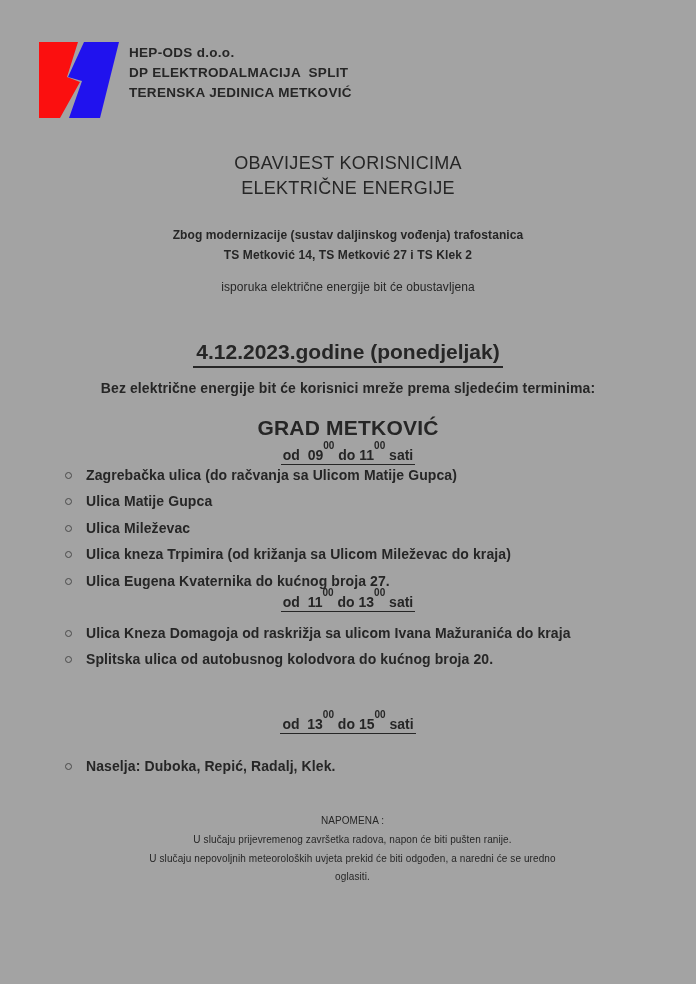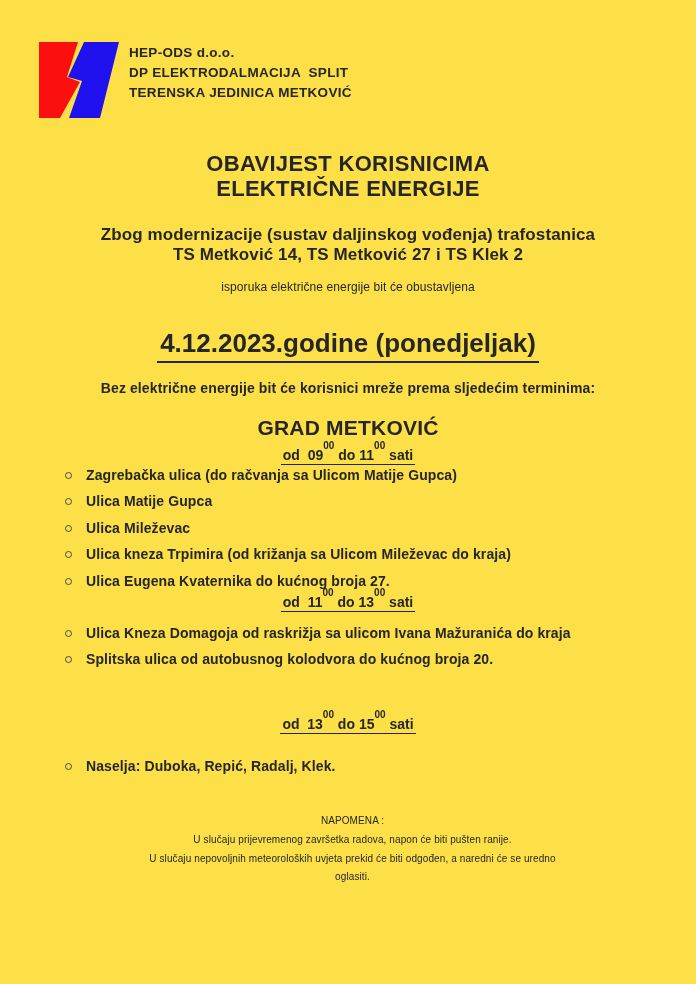--- a/index.html
+++ b/index.html
@@ -1,35 +1,35 @@
 <!DOCTYPE html>
 <html><head>
 <meta charset="utf-8">
 <style>
   html,body{margin:0;padding:0;}
   body{
     width:696px;height:984px;background:#ffffff;color:#262626;
     font-family:"Liberation Sans","DejaVu Sans",sans-serif;
     -webkit-font-smoothing:antialiased;
   }
-  .page{position:relative;width:696px;height:984px;overflow:hidden;background:#fde047;}
+  .page{position:relative;width:696px;height:984px;overflow:hidden;background:#a3a3a3;}
 
   
   .header{position:absolute;top:42px;left:38px;display:flex;align-items:flex-start;gap:9px;}
   .logo{display:block;}
   .hdr-lines{padding-top:1px;}
   .hdr-line{font-size:13.5px;font-weight:700;line-height:20px;letter-spacing:.3px;white-space:pre;}
 
   
   .center{position:absolute;left:0;width:696px;text-align:center;}
 
-  .doc-title{top:151px;font-size:22px;font-weight:700;line-height:25px;letter-spacing:.3px;}
-  .reason{top:225px;font-size:17px;font-weight:700;line-height:20px;letter-spacing:.1px;}
+  .doc-title{top:151px;font-size:18px;font-weight:400;line-height:25px;letter-spacing:.3px;}
+  .reason{top:225px;font-size:12px;font-weight:700;line-height:20px;letter-spacing:.1px;}
   .supply{top:280px;font-size:12px;font-weight:400;letter-spacing:.1px;}
-  .dateline{top:328px;font-size:26px;font-weight:700;}
+  .dateline{top:340px;font-size:21px;font-weight:700;}
   .dateline .u{display:inline-block;border-bottom:2px solid #262626;padding:0 3px 2px;}
   .terms{top:380px;font-size:14px;font-weight:700;letter-spacing:.1px;}
 
   .sec-title{font-size:21px;font-weight:700;line-height:24px;letter-spacing:.2px;}
   .sec1-title{top:416px;}
   .sec2-title{top:686px;}
 
   .time-line{font-size:14px;font-weight:700;}
   .time1{top:445px;}
   .time2{top:592px;}

